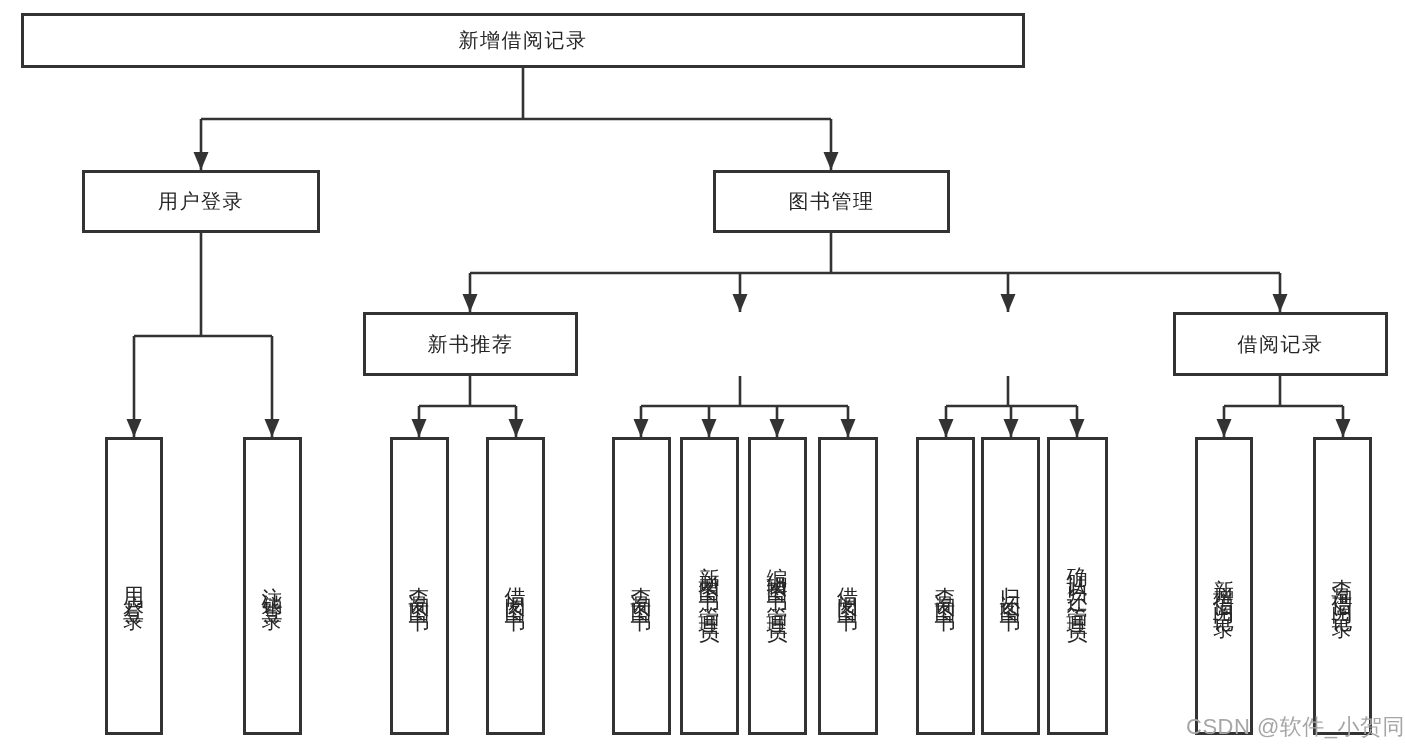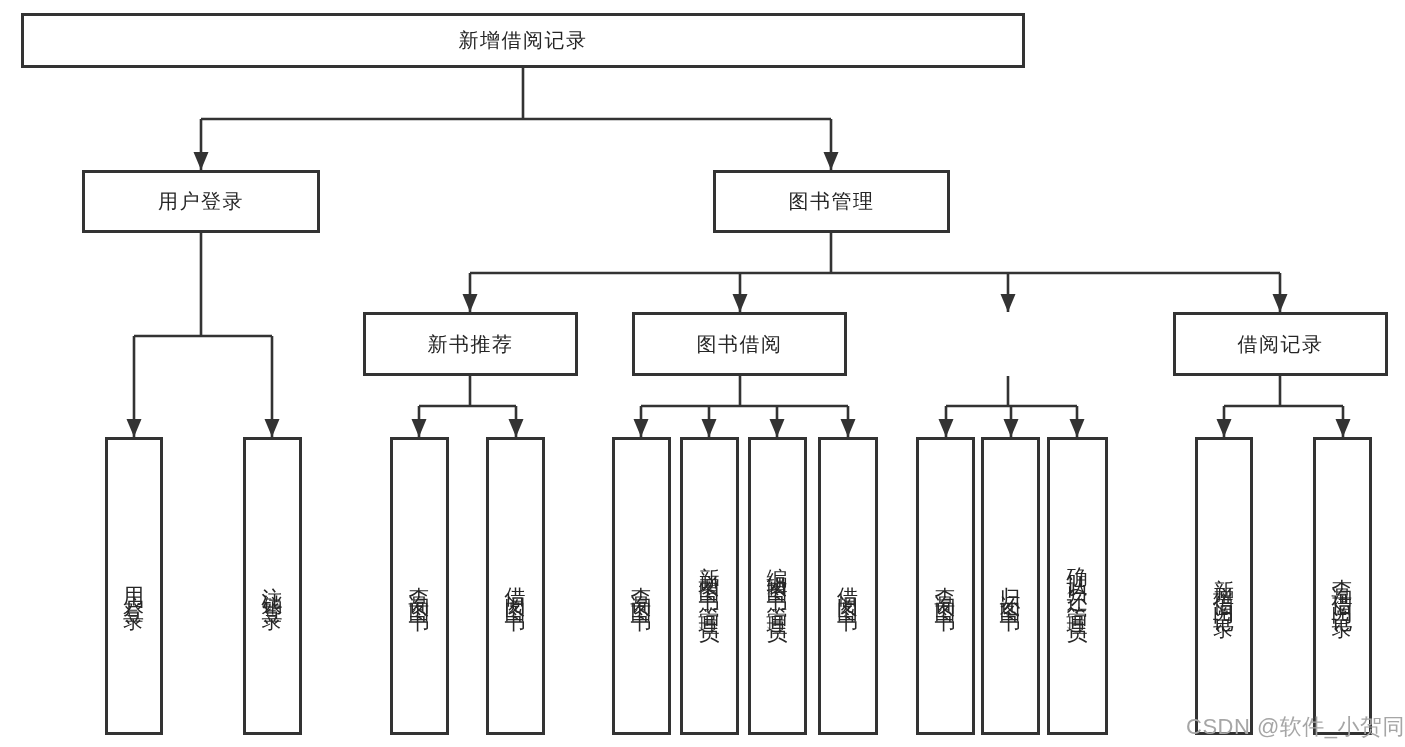--- a/index.html
+++ b/index.html
@@ -69,21 +69,20 @@
       <line x1="1343" y1="406" x2="1343" y2="437" marker-end="url(#ah)"></line>
     </g>
   </svg>
 
   <div class="box hbox" style="left:21px; top:13px; width:1004px; height:55px;">新增借阅记录</div>
 
   <div class="box hbox" style="left:82px; top:170px; width:238px; height:63px;">用户登录</div>
   <div class="box hbox" style="left:363px; top:312px; width:215px; height:64px;">新书推荐</div>
 
   <div class="box hbox" style="left:713px; top:170px; width:237px; height:63px;">图书管理</div>
-  <div class="box hbox" style="left:632px; top:312px; width:215px; height:64px;">图书借阅</div>
   <div class="box hbox" style="left:1173px; top:312px; width:215px; height:64px;">借阅记录</div>
 
   <div class="box vbox" style="left:105px; top:437px; width:58px; height:298px;">
     <span>用户登录</span>
   </div>
   <div class="box vbox" style="left:243px; top:437px; width:59px; height:298px;">
     <span>注销登录</span>
   </div>
 
   <div class="box vbox" style="left:390px; top:437px; width:59px; height:298px;">

